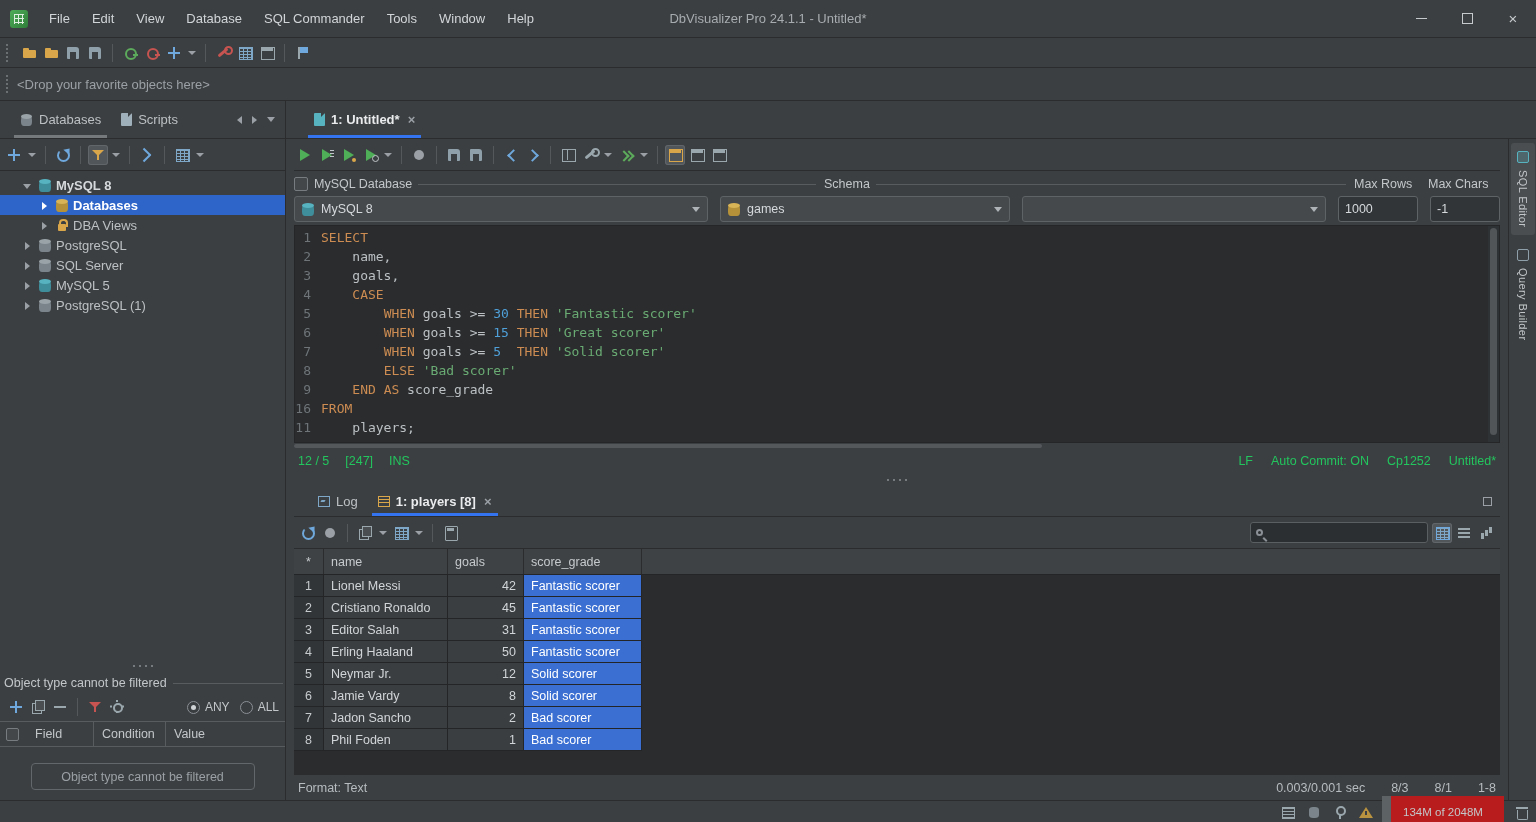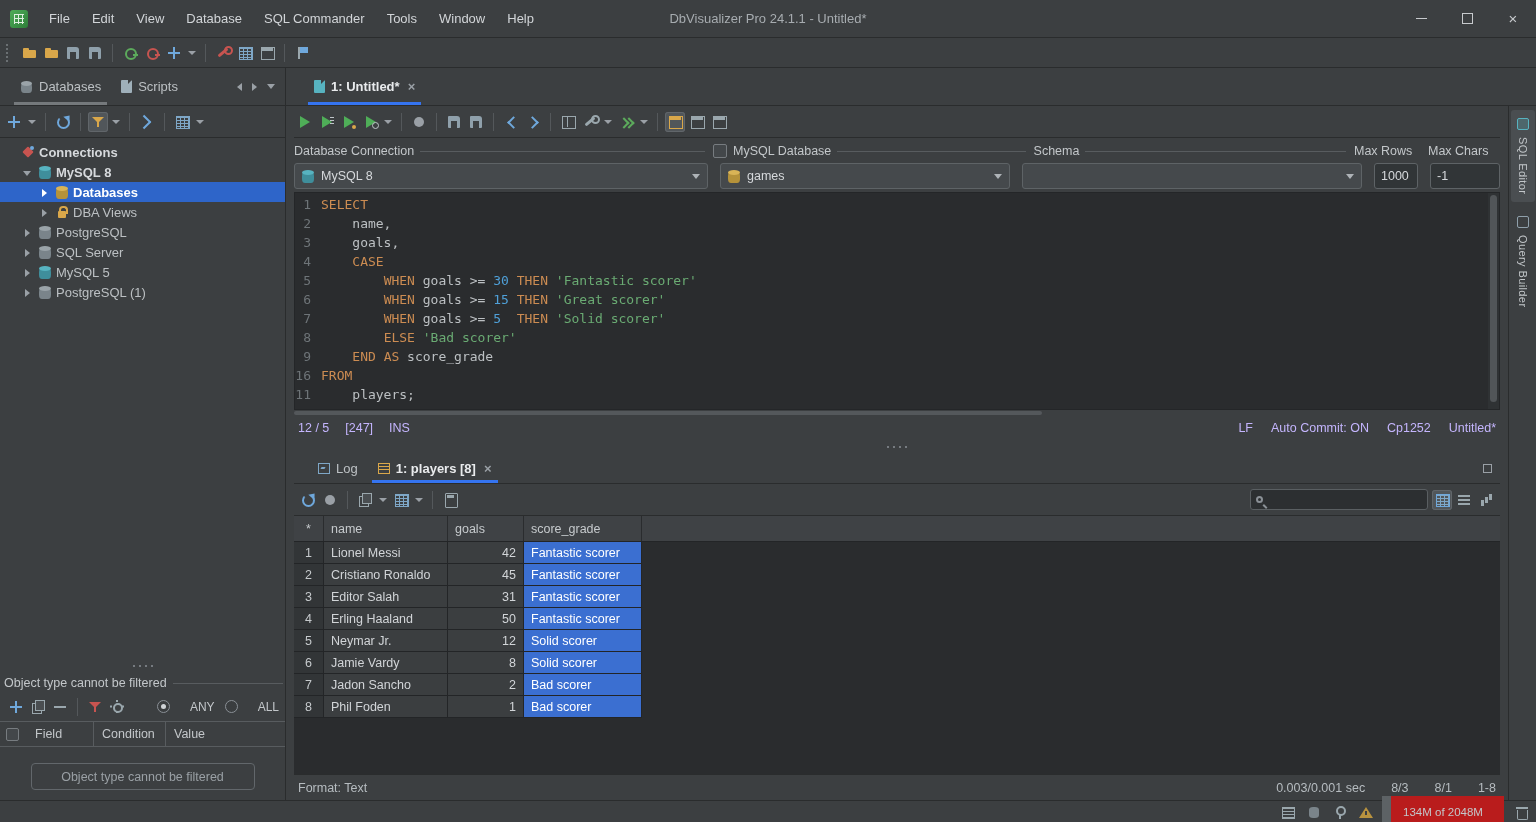--- a/index.html
+++ b/index.html
@@ -145,21 +145,21 @@
   .ti-lock::before{content:"";position:absolute;left:3px;right:3px;top:6px;bottom:1px;background:var(--icyellow);border-radius:1px}
   .ti-lock::after{content:"";position:absolute;left:4px;top:1px;width:5px;height:6px;border:2px solid var(--icyellow);border-bottom:none;border-radius:4px 4px 0 0}
 
   .dots-row{height:14px;display:flex;align-items:center;justify-content:center;gap:4px;flex:0 0 auto}
   .dots-row i{width:2px;height:2px;border-radius:50%;background:#8a9096}
   .bottom-block{margin-top:auto;flex:0 0 auto;padding-bottom:10px}
   .section-title{display:flex;align-items:center;gap:6px;height:20px;padding:0 0 0 4px;color:#c3c7ca;font-size:12.5px}
   .section-title::after{content:"";flex:1;border-top:1px solid #585c5f;margin-right:2px}
   .filter-toolbar{height:28px;display:flex;align-items:center;gap:2px;padding:0 6px}
   .radio-group{margin-left:auto;display:flex;align-items:center;gap:10px;color:#c3c7ca}
-  .radio{display:flex;gap:20px}
+  .radio{display:flex;align-items:center;gap:5px}
   .rdot{width:13px;height:13px;border:1px solid #8a9096;border-radius:50%;position:relative;background:#3a3d3f}
   .radio.sel .rdot::before{content:"";position:absolute;inset:3px;border-radius:50%;background:#cfd3d6}
   .filter-header{height:26px;display:flex;align-items:center;border-top:1px solid #585c5f;border-bottom:1px solid #585c5f;font-size:12.5px;color:#c3c7ca}
   .filter-header .cb{width:13px;height:13px;border:1px solid #777c80;background:#43474a;margin:0 8px 0 6px;flex:0 0 auto}
   .fh-cell{padding:0 8px;border-left:1px solid #585c5f;align-self:stretch;display:flex;align-items:center}
   .fh-cell:nth-child(2){border-left:none}
   .ghost-btn{display:block;margin:16px auto 0;width:224px;height:27px;background:transparent;border:1px solid #62676b;border-radius:4px;color:#9aa0a5;font-size:12.5px;font-family:inherit}
 
   
   .main-area{flex:1;display:flex;flex-direction:column;min-width:0;padding:0 8px;background:var(--bg)}
@@ -180,21 +180,21 @@
   .ln{width:26px;text-align:right;padding-right:10px;color:#6e7478;flex:0 0 auto;user-select:none}
   .ct{color:#bcc0c3}
   .tk-k{color:#cc8c52}
   .tk-n{color:#4fa0d8}
   .tk-s{color:#6aab73}
   .vscroll{position:absolute;top:0;right:0;bottom:0;width:11px;background:#2f3234}
   .vscroll .thumb{position:absolute;top:2px;left:2px;right:2px;height:96%;background:#515558;border-radius:4px}
   .hscroll{height:6px;position:relative;background:var(--bg)}
   .hscroll .thumb{position:absolute;left:0;top:1px;height:4px;width:62%;background:#54585b;border-radius:2px}
 
-  .editor-status{height:24px;display:flex;align-items:center;font-size:12.5px;color:#c4b5fd;padding:0 4px}
+  .editor-status{height:24px;display:flex;align-items:center;font-size:12.5px;color:#22c55e;padding:0 4px}
   .stat{margin-right:16px;white-space:nowrap}
   .status-right{margin-left:auto;display:flex}
   .status-right .stat{margin-right:0;margin-left:18px}
 
   .results-tabs{height:30px;display:flex;align-items:stretch;border-bottom:1px solid var(--line);position:relative}
   .results-tabs .tab{font-size:13px}
   .panel-max{position:absolute;right:8px;top:10px;width:9px;height:9px;border:1px solid #9aa0a6}
   .results-toolbar{height:32px;display:flex;align-items:center;gap:2px;padding:0 4px;border-bottom:1px solid var(--line)}
   .rt-right{margin-left:auto;display:flex;align-items:center;gap:4px}
   .searchbox{width:178px;height:21px;background:#2c2f31;border:1px solid #5a5f62;border-radius:3px;display:flex;align-items:center;padding:0 5px;gap:5px}
@@ -277,20 +277,24 @@
         <span class="icn icn-chevron-down"></span>
         <span class="tsep"></span>
         <span class="icn icn-driver"></span>
         <span class="icn icn-table"></span>
         <span class="icn icn-export"></span>
         <span class="tsep"></span>
         <span class="icn icn-bookmark"></span>
       </span>
   </div>
 
+  <div class="favorites-bar">
+    <span class="drag-handle"></span>
+    <span>&lt;Drop your favorite objects here&gt;</span>
+  </div>
 
   <div class="tabband">
     <div class="left-tabzone">
       <div class="tab semi">
         <span class="ti ti-db-g cyl" style="width:13px;height:13px"></span>
         <span>Databases</span>
       </div>
       <div class="tab">
         <span class="doc-ic"></span>
         <span>Scripts</span>
@@ -323,25 +327,20 @@
             <span class="icn icn-funnel icn-active"></span>
             <span class="icn icn-chevron-down"></span>
             <span class="tsep"></span>
             <span class="icn icn-collapse"></span>
             <span class="tsep"></span>
             <span class="icn icn-grid"></span>
             <span class="icn icn-chevron-down"></span>
           </span>
       </div>
       <div id="tree" class="tree">
-          <div class="tree-row" style="padding-left: 4px;">
-            <span class="tw"></span>
-            <span class="ti ti-conn"></span>
-            <span class="b">Connections</span>
-          </div>
           <div class="tree-row" style="padding-left: 21px;">
             <span class="tw exp"></span>
             <span class="ti ti-mysql cyl"></span>
             <span class="b">MySQL 8</span>
           </div>
           <div class="tree-row selected" style="padding-left: 38px;">
             <span class="tw col"></span>
             <span class="ti ti-db-y cyl"></span>
             <span class="b">Databases</span>
           </div>
@@ -435,24 +434,20 @@
             <span class="icn icn-arrows"></span>
             <span class="icn icn-chevron-down"></span>
             <span class="tsep"></span>
             <span class="icn icn-edit-table icn-active"></span>
             <span class="icn icn-export-table"></span>
             <span class="icn icn-print-table"></span>
           </span>
       </div>
 
       <div class="conn-labels">
-        <div class="grp" style="flex:2.5">
-          <span>Database Connection</span>
-          <span class="rule" style="flex:1"></span>
-        </div>
         <div class="grp" style="flex:1.9">
           <span class="cb"></span>
           <span>MySQL Database</span>
           <span class="rule" style="flex:1"></span>
         </div>
         <div class="grp" style="flex:1.9">
           <span>Schema</span>
           <span class="rule" style="flex:1"></span>
         </div>
         <div class="grp" style="width:66px">
@@ -471,21 +466,21 @@
         </div>
         <div class="combo" style="width:290px">
           <span class="ti ti-db-y cyl"></span>
           <span class="cval">games</span>
           <span class="carrow"></span>
         </div>
         <div class="combo" style="flex:1">
           <span class="cval"></span>
           <span class="carrow"></span>
         </div>
-        <span style="width:44px;flex:0 0 auto"><input class="numfield" value="1000" style=""></span>
+        <span style="width:80px;flex:0 0 auto"><input class="numfield" value="1000" style=""></span>
         <span style="width:70px;flex:0 0 auto"><input class="numfield" value="-1" style=""></span>
       </div>
 
       <div class="editor-wrap">
         <div id="code" class="code">
             <div class="code-line"><span class="ln">1</span><span class="ct"><span class="tk-k">SELECT</span></span></div>
             <div class="code-line"><span class="ln">2</span><span class="ct"><span>    name,</span></span></div>
             <div class="code-line"><span class="ln">3</span><span class="ct"><span>    goals,</span></span></div>
             <div class="code-line"><span class="ln">4</span><span class="ct"><span>    </span><span class="tk-k">CASE</span></span></div>
             <div class="code-line"><span class="ln">5</span><span class="ct"><span>        </span><span class="tk-k">WHEN</span><span> goals &gt;= </span><span class="tk-n">30</span><span> </span><span class="tk-k">THEN</span><span> </span><span class="tk-s">'Fantastic scorer'</span></span></div>

